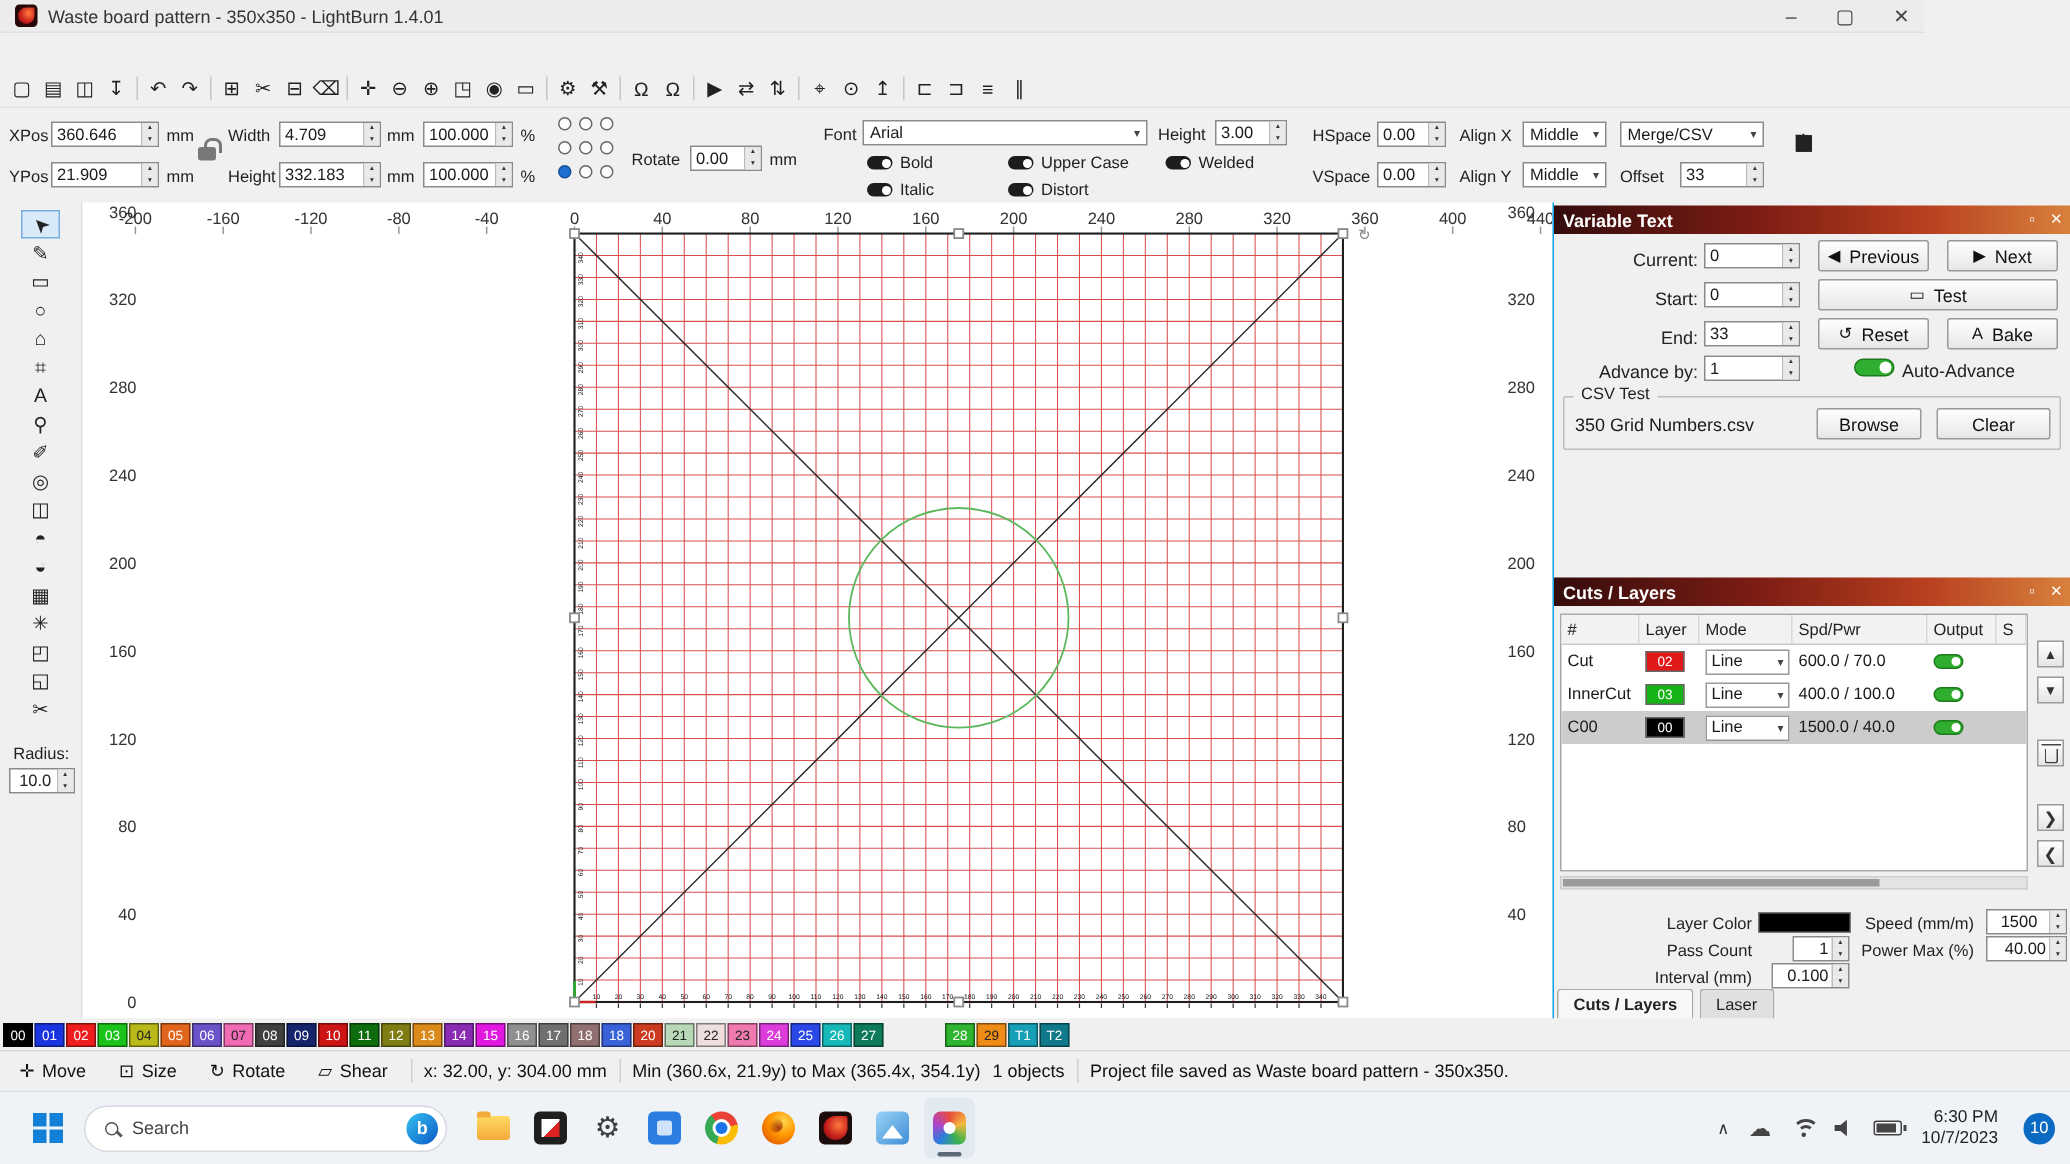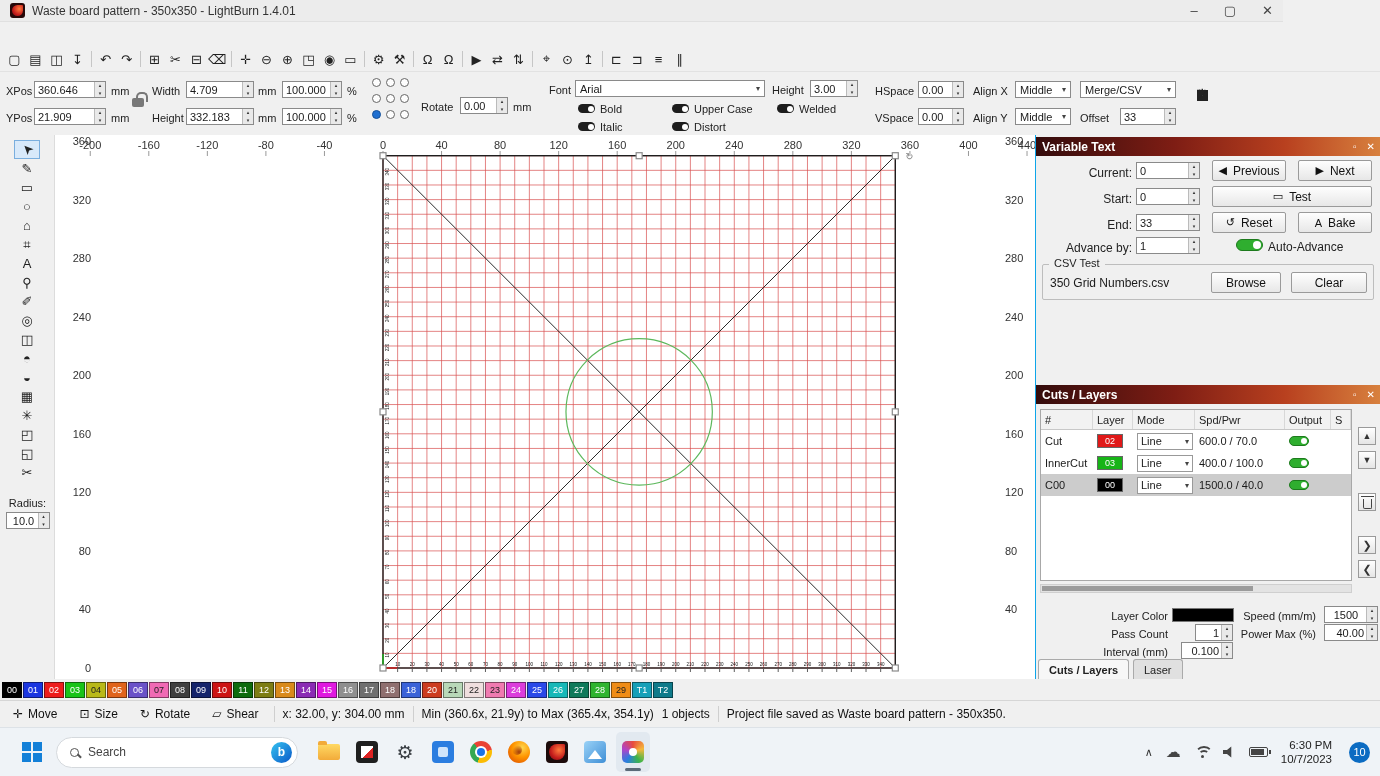--- a/index.html
+++ b/index.html
@@ -887,21 +887,21 @@
       <span class="swatch" style="background: rgb(143, 111, 111); color: rgb(255, 255, 255);">18</span>
       <span class="swatch" style="background: rgb(58, 98, 216); color: rgb(255, 255, 255);">18</span>
       <span class="swatch" style="background: rgb(204, 59, 31); color: rgb(255, 255, 255);">20</span>
       <span class="swatch" style="background: rgb(184, 216, 184); color: rgb(34, 34, 34);">21</span>
       <span class="swatch" style="background: rgb(239, 222, 222); color: rgb(34, 34, 34);">22</span>
       <span class="swatch" style="background: rgb(240, 122, 176); color: rgb(34, 34, 34);">23</span>
       <span class="swatch" style="background: rgb(220, 60, 220); color: rgb(255, 255, 255);">24</span>
       <span class="swatch" style="background: rgb(42, 72, 232); color: rgb(255, 255, 255);">25</span>
       <span class="swatch" style="background: rgb(23, 184, 184); color: rgb(255, 255, 255);">26</span>
       <span class="swatch" style="background: rgb(15, 122, 90); color: rgb(255, 255, 255);">27</span>
-      <span class="swatch" style="background: rgb(47, 180, 47); color: rgb(255, 255, 255);">28</span>
+      <span class="swatch" style="background: rgb(47, 180, 47); color: rgb(255, 255, 255); margin-left: 40px;">28</span>
       <span class="swatch" style="background: rgb(239, 140, 23); color: rgb(34, 34, 34);">29</span>
       <span class="swatch" style="background: rgb(22, 160, 184); color: rgb(255, 255, 255);">T1</span>
       <span class="swatch" style="background: rgb(15, 122, 138); color: rgb(255, 255, 255);">T2</span>
     </div>
 
   <div id="statusbar">
     <span class="sb-btn">
         <span class="sbi">✛</span>
         <span>Move</span>
       </span>

